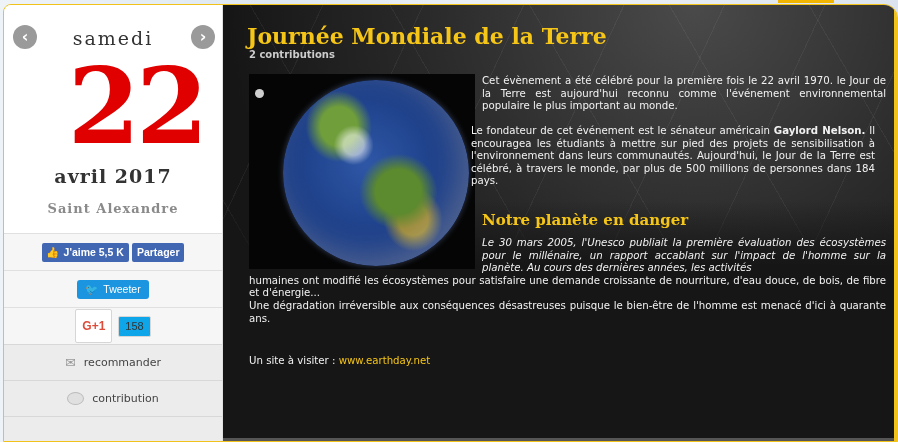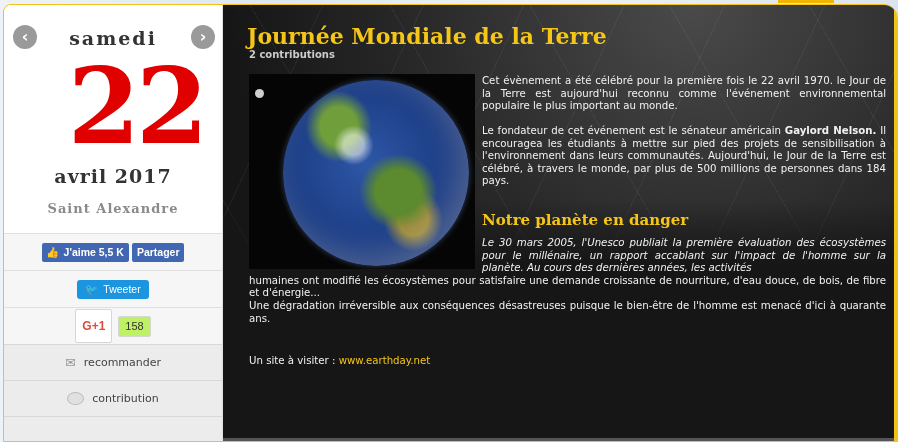--- a/index.html
+++ b/index.html
@@ -27,21 +27,21 @@
     .nav-arrow {
       position: absolute; top: 20px; width: 24px; height: 24px; border-radius: 50%;
       background: #9a9a9a; color: #fff; font-weight: bold; font-size: 16px;
       line-height: 24px; text-align: center; cursor: pointer;
       font-family: "DejaVu Sans", sans-serif;
     }
     .nav-prev { left: 9px; }
     .nav-next { left: 187px; }
     .day-name {
       position: absolute; top: 22px; left: 0; right: 0;
-      font-family: "DejaVu Serif", serif; font-weight: bold; font-size: 19px;
+      font-family: "DejaVu Serif", serif; font-weight: normal; font-size: 19px;
       color: #333; letter-spacing: 2px;
     }
     .day-num {
       position: absolute; top: 46px; left: 0; right: 0;
       font-family: "DejaVu Serif", serif; font-weight: bold; font-size: 104px;
       line-height: 112px; color: #e00000; letter-spacing: -4px; padding-left: 46px;
     }
     .month-year {
       position: absolute; top: 160px; left: 0; right: 0;
       font-family: "DejaVu Serif", serif; font-weight: bold; font-size: 19px;
@@ -65,21 +65,21 @@
       background: #1b95e0; color: #fff; font-family: "Liberation Sans", sans-serif;
       font-size: 10.5px; border-radius: 3px; height: 19px;
       display: flex; align-items: center; padding: 0 8px; gap: 5px; cursor: pointer;
     }
     .gplus-btn {
       background: #fff; border: 1px solid #d6d6d6; border-radius: 2px; height: 21px;
       padding: 16px 6px; display: flex; align-items: center; color: #dd4b39;
       font-family: "Liberation Sans", sans-serif; font-weight: bold; font-size: 12px; cursor: pointer;
     }
     .gplus-count {
-      background: #bef264; border: 1px solid #d6d6d6; border-radius: 2px; height: 21px;
+      background: #0ea5e9; border: 1px solid #d6d6d6; border-radius: 2px; height: 21px;
       padding: 0 6px; display: flex; align-items: center; color: #333;
       font-family: "Liberation Sans", sans-serif; font-size: 11px; margin-left: 3px;
     }
     .action-row {
       height: 36px; border-top: 1px solid #d8d8d8; background: #ececec;
       display: flex; align-items: center; justify-content: center; gap: 8px;
       color: #444; font-size: 11px; cursor: pointer;
     }
     .action-row .ico { color: #999; font-size: 13px; }
     .bubble {
@@ -123,21 +123,21 @@
     }
     .earth .moon {
       position: absolute; left: 6px; top: 15px; width: 9px; height: 9px; border-radius: 50%;
       background: #cfcfcf;
     }
     .para {
       font-family: "DejaVu Sans", sans-serif; font-size: 10.2px; line-height: 12.6px;
       text-align: justify; color: #f2f2f2;
     }
     .p1 { position: absolute; left: 259px; top: 70px; width: 404px; }
-    .p2 { position: absolute; left: 259px; top: 120px; width: 404px; }
+    .p2 { position: absolute; left: 248px; top: 120px; width: 404px; }
     .subtitle {
       position: absolute; left: 259px; top: 206px;
       font-family: "DejaVu Serif", serif; font-weight: bold; font-size: 15px; color: #f5c518;
     }
     .p3 { position: absolute; left: 26px; top: 232px; width: 637px; }
     .p3 .indent { display: block; margin-left: 233px; font-style: italic; }
     .visit {
       position: absolute; left: 26px; top: 350px; font-size: 10.2px; color: #f2f2f2;
       font-family: "DejaVu Sans", sans-serif;
     }

